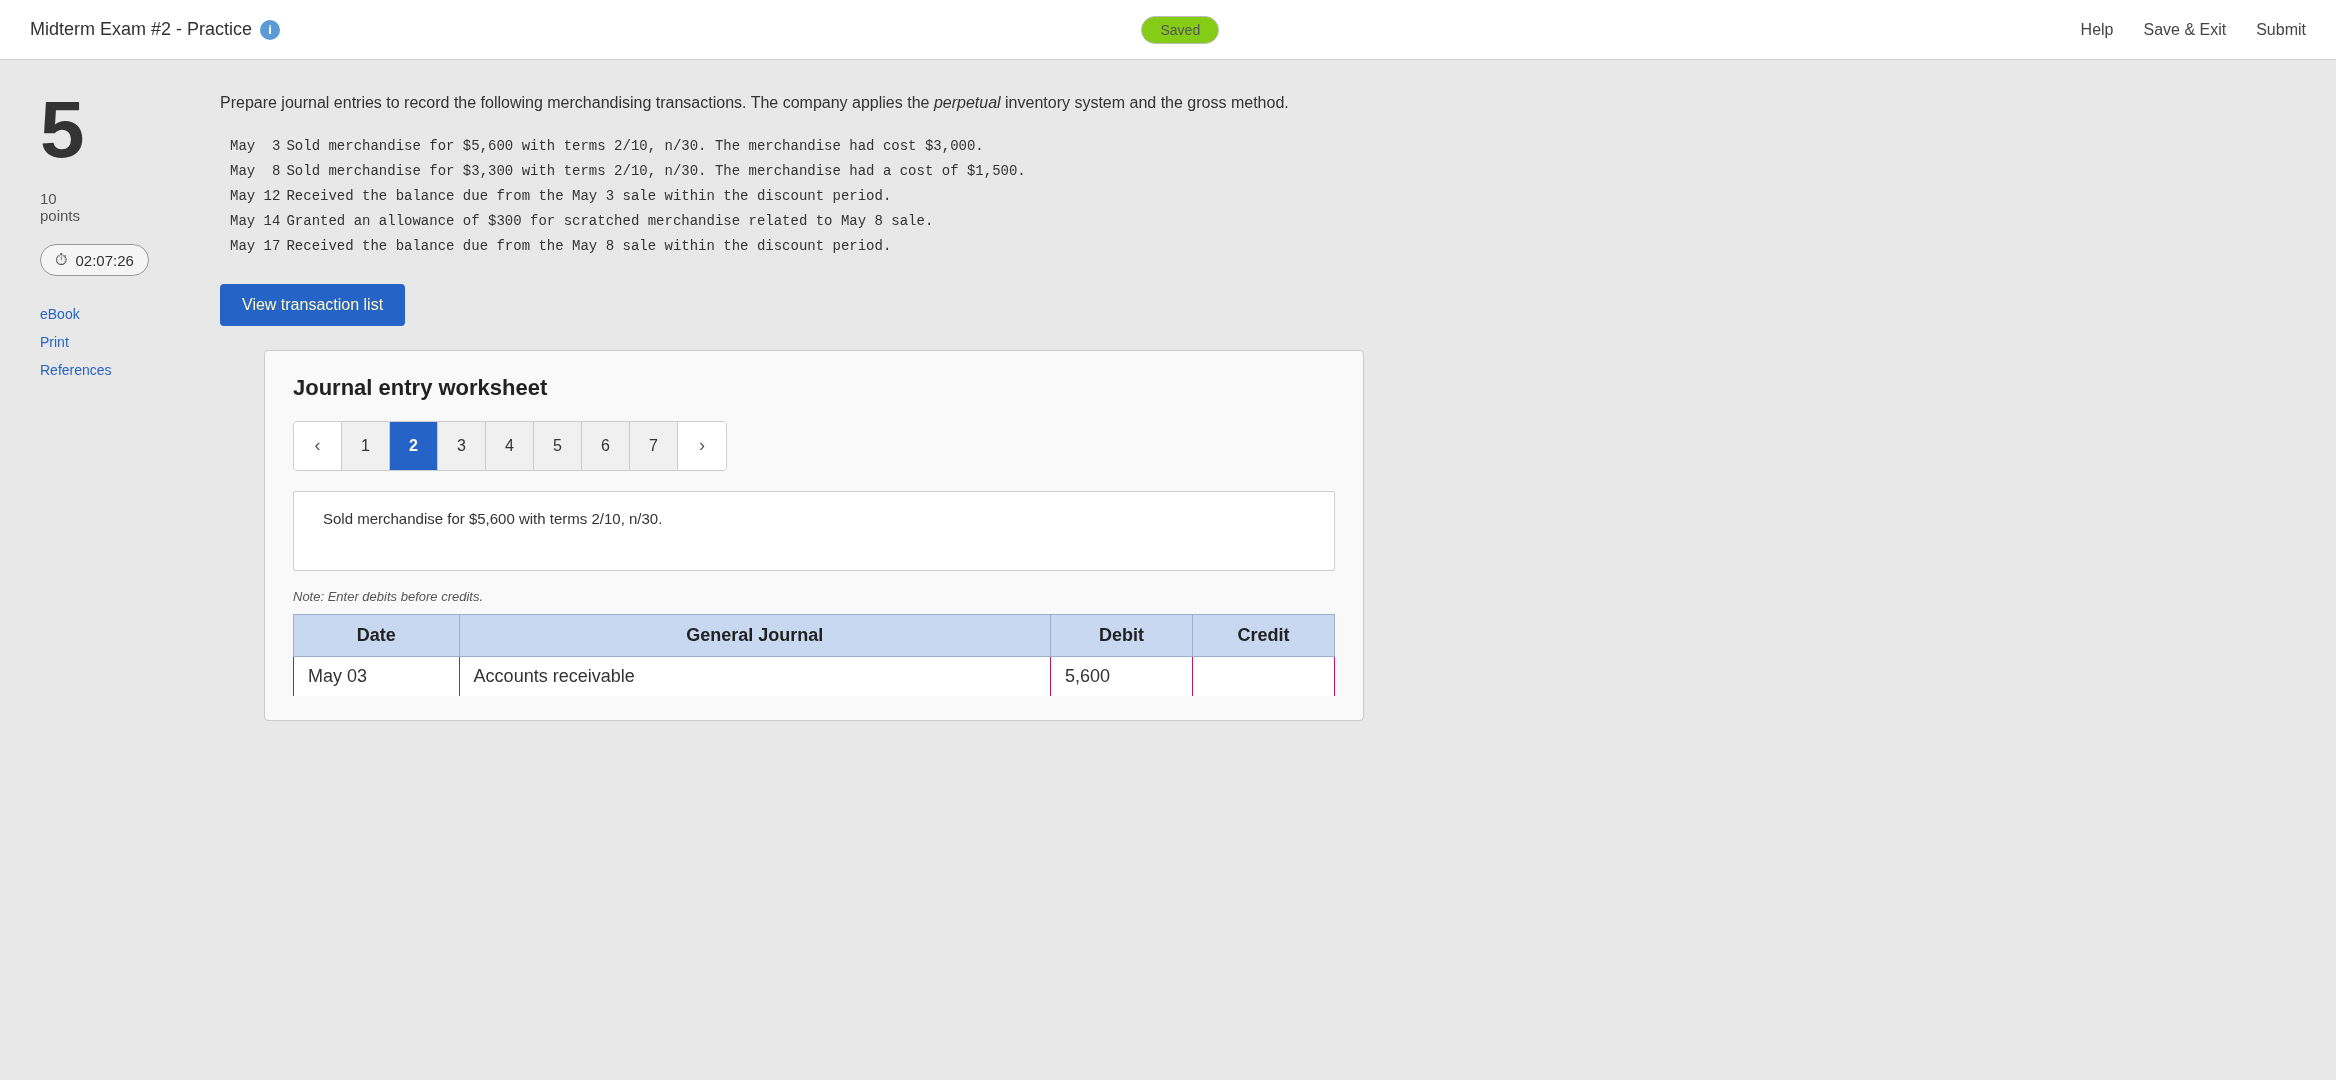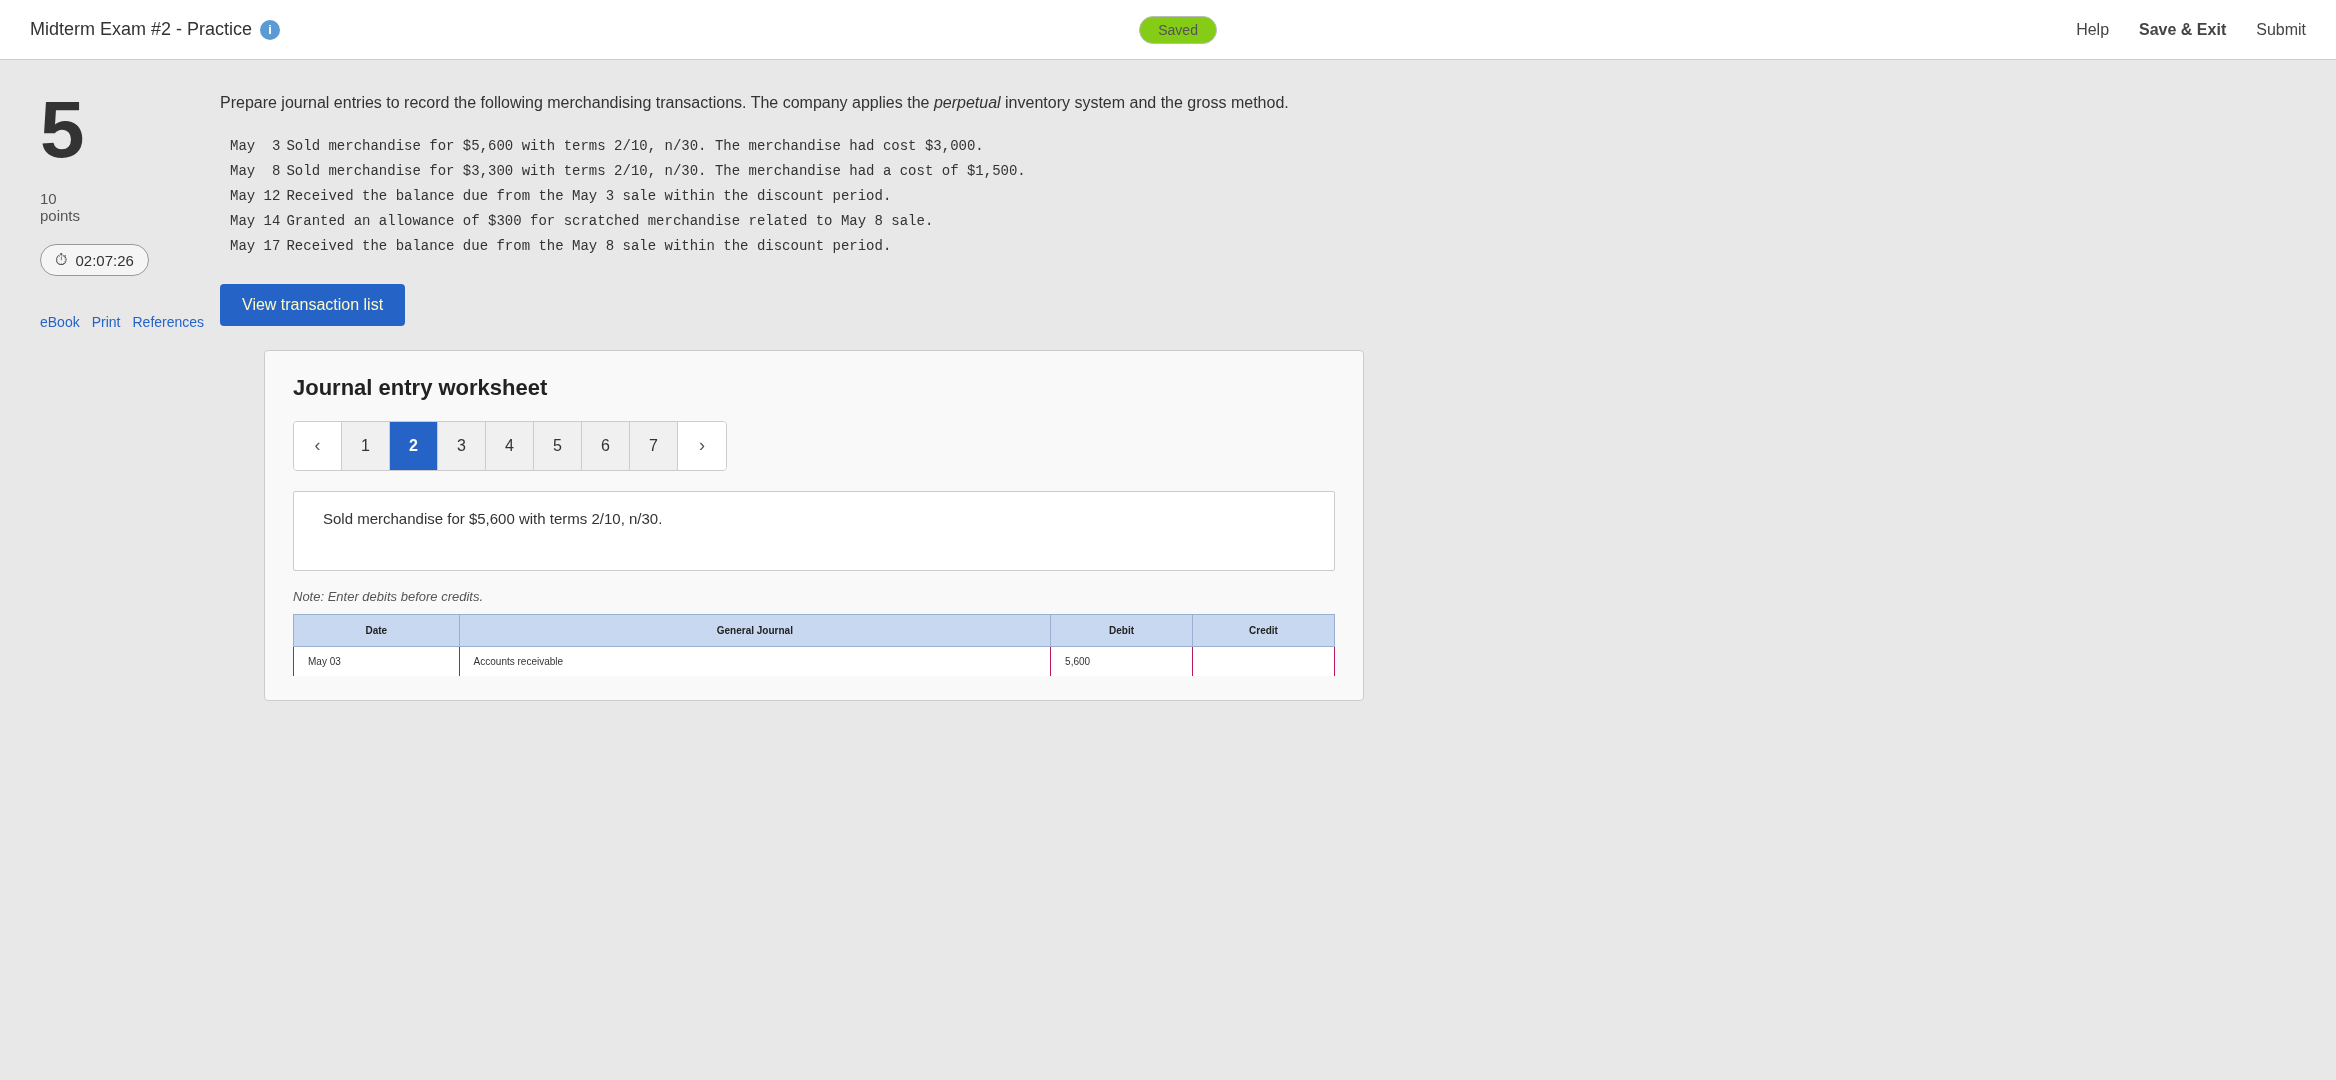--- a/index.html
+++ b/index.html
@@ -52,21 +52,21 @@
       display: flex;
       align-items: center;
       gap: 30px;
       font-size: 16px;
       color: #444;
     }
     .top-bar-right span {
       cursor: pointer;
     }
     .top-bar-right .save-exit {
-      font-weight: 700;
+      font-weight: 400;
     }
     .top-bar-right .submit-btn {
       font-weight: 500;
     }
 
     .main-content {
       display: flex;
       padding: 30px 40px;
       gap: 20px;
       min-height: calc(1080px - 60px);
@@ -100,24 +100,23 @@
       font-size: 15px;
       color: #333;
       background: #f5f5f5;
       width: fit-content;
     }
     .timer-icon {
       font-size: 16px;
     }
     .side-links {
       display: flex;
-      flex-direction: row;
+      flex-direction: column;
       gap: 12px;
-      margin-top: 18px;
-      text-align: right;
+      margin-top: 10px;
     }
     .side-link {
       color: #2563c7;
       font-size: 14px;
       cursor: pointer;
       text-decoration: none;
     }
 
     .right-panel {
       flex: 1;
@@ -227,21 +226,21 @@
     .note-text {
       font-size: 13px;
       color: #555;
       margin-bottom: 10px;
       font-style: italic;
     }
 
     .journal-table {
       width: 100%;
       border-collapse: collapse;
-      font-size: 10px;
+      font-size: 18px;
     }
     .journal-table th {
       background: #c8d8f0;
       border: 1px solid #9ab0d0;
       padding: 10px 14px;
       text-align: center;
       font-weight: 600;
       color: #222;
     }
     .journal-table th.date-col { width: 140px; }

